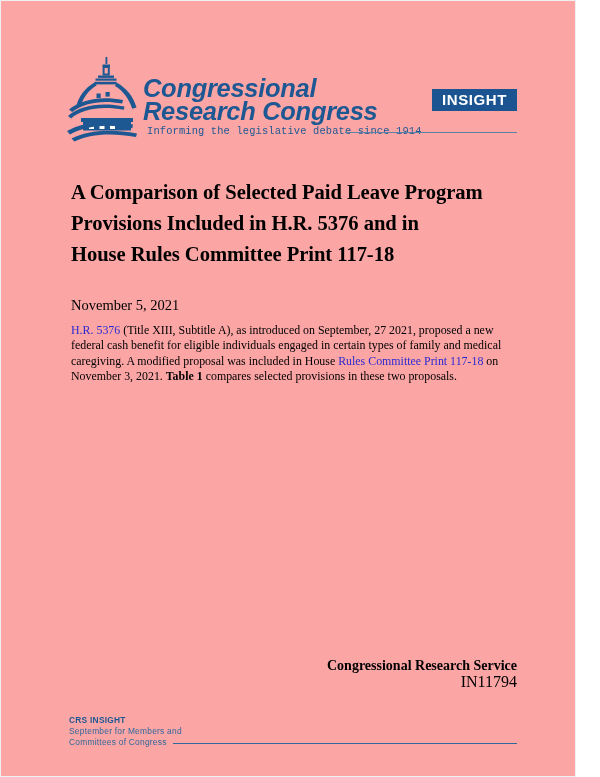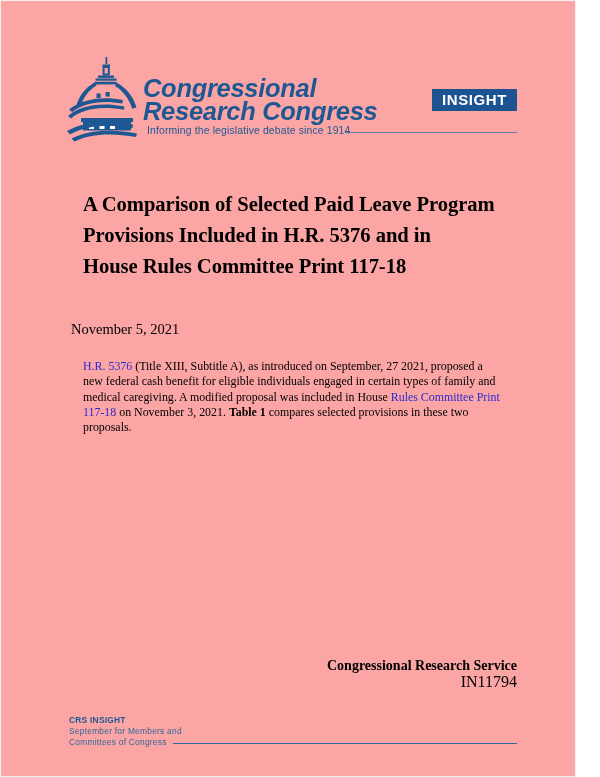--- a/index.html
+++ b/index.html
@@ -62,21 +62,21 @@
     letter-spacing: -0.3px;
     line-height: 23px;
     color: #1d5893;
     white-space: nowrap;
   }
 
   .tagline {
     position: absolute;
     left: 80px;
     top: 72px;
-    font-family: Liberation Sans, sans-serif;
+    font-family: Liberation Mono, monospace;
     font-size: 10.4px;
     letter-spacing: 0.15px;
     color: #1d5893;
     white-space: nowrap;
   }
 
   .tagline-rule {
     position: absolute;
     left: 344px;
     top: 79px;
@@ -107,38 +107,38 @@
     right: 58px;
     top: 176px;
   }
 
   .doc-title {
     font-family: "Liberation Serif", serif;
     font-weight: bold;
     font-size: 20.6px;
     line-height: 31px;
     color: #000000;
-    margin: 12px;
+    margin: 0;
     letter-spacing: -0.05px;
   }
 
   .doc-date {
     font-family: "Liberation Serif", serif;
     font-size: 14.5px;
     color: #000000;
     margin: 0;
     padding-top: 27px;
   }
 
   .doc-body {
     font-family: "Liberation Serif", serif;
     font-size: 11.9px;
     line-height: 15.3px;
     color: #000000;
-    margin: 12px;
+    margin: 0;
     padding-top: 9px;
     text-align: left;
   }
 
   .doc-body a,
   .link {
     color: #2a2ad0;
     text-decoration: none;
   }
 

